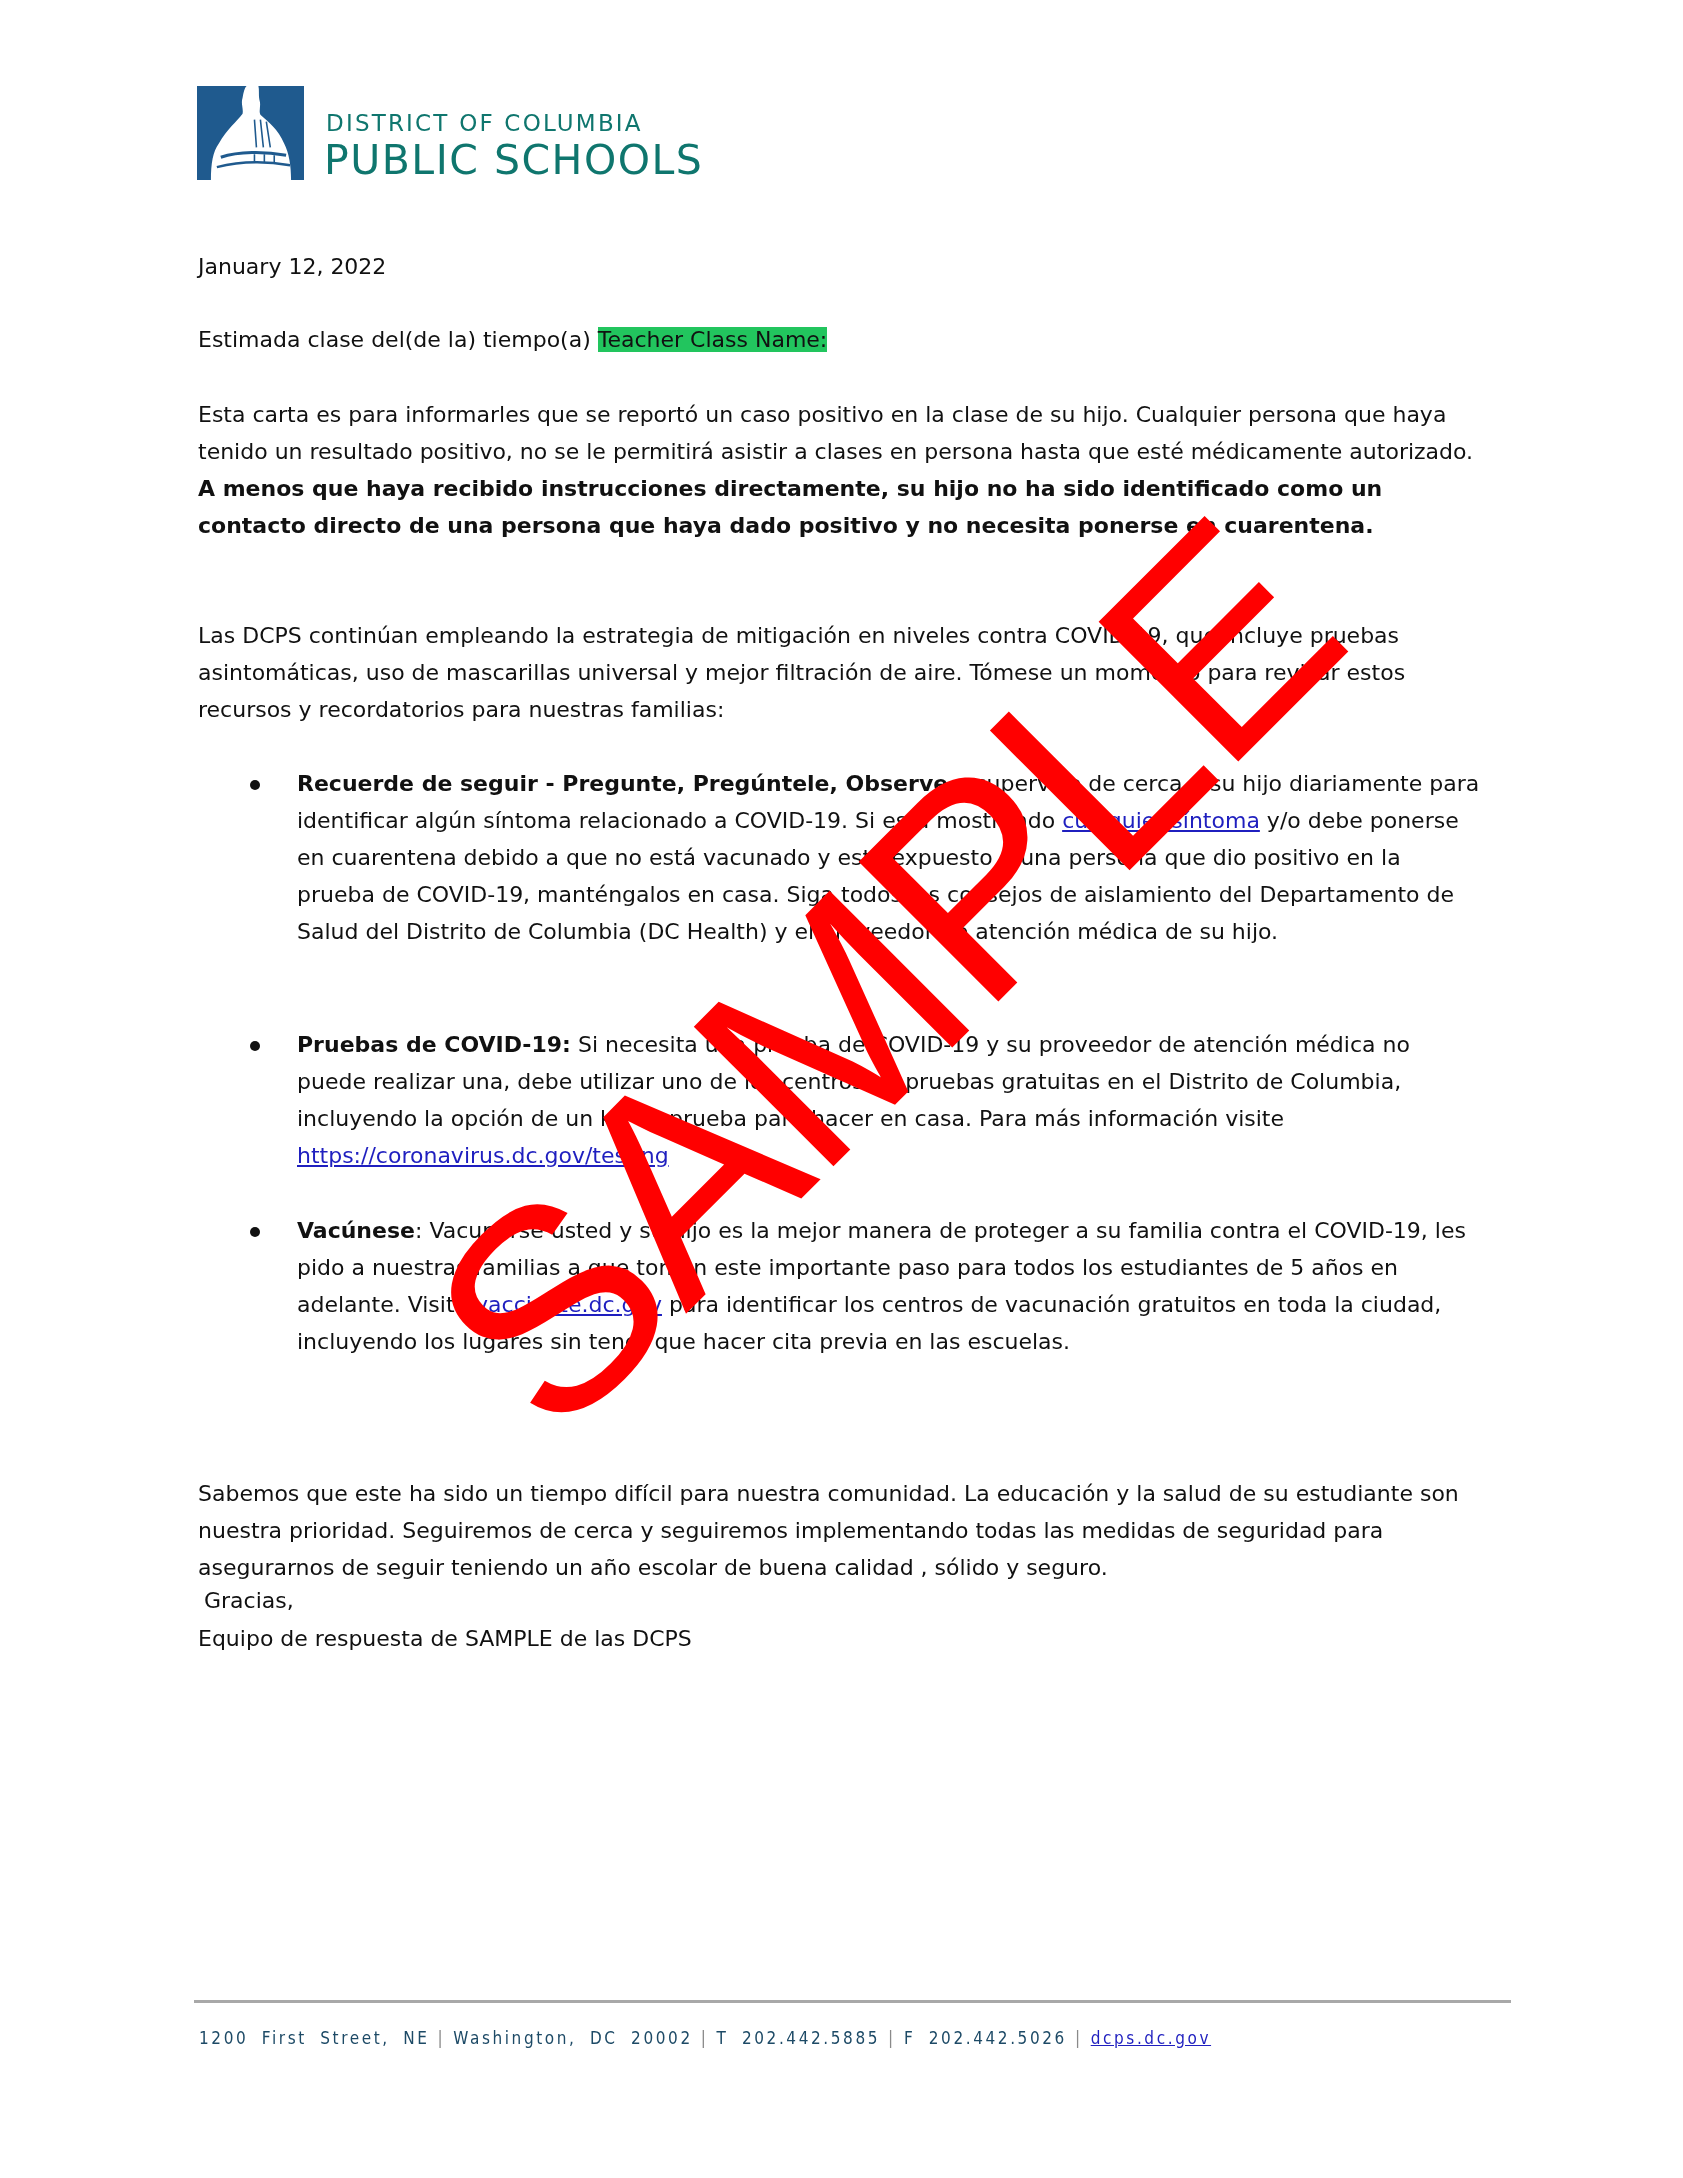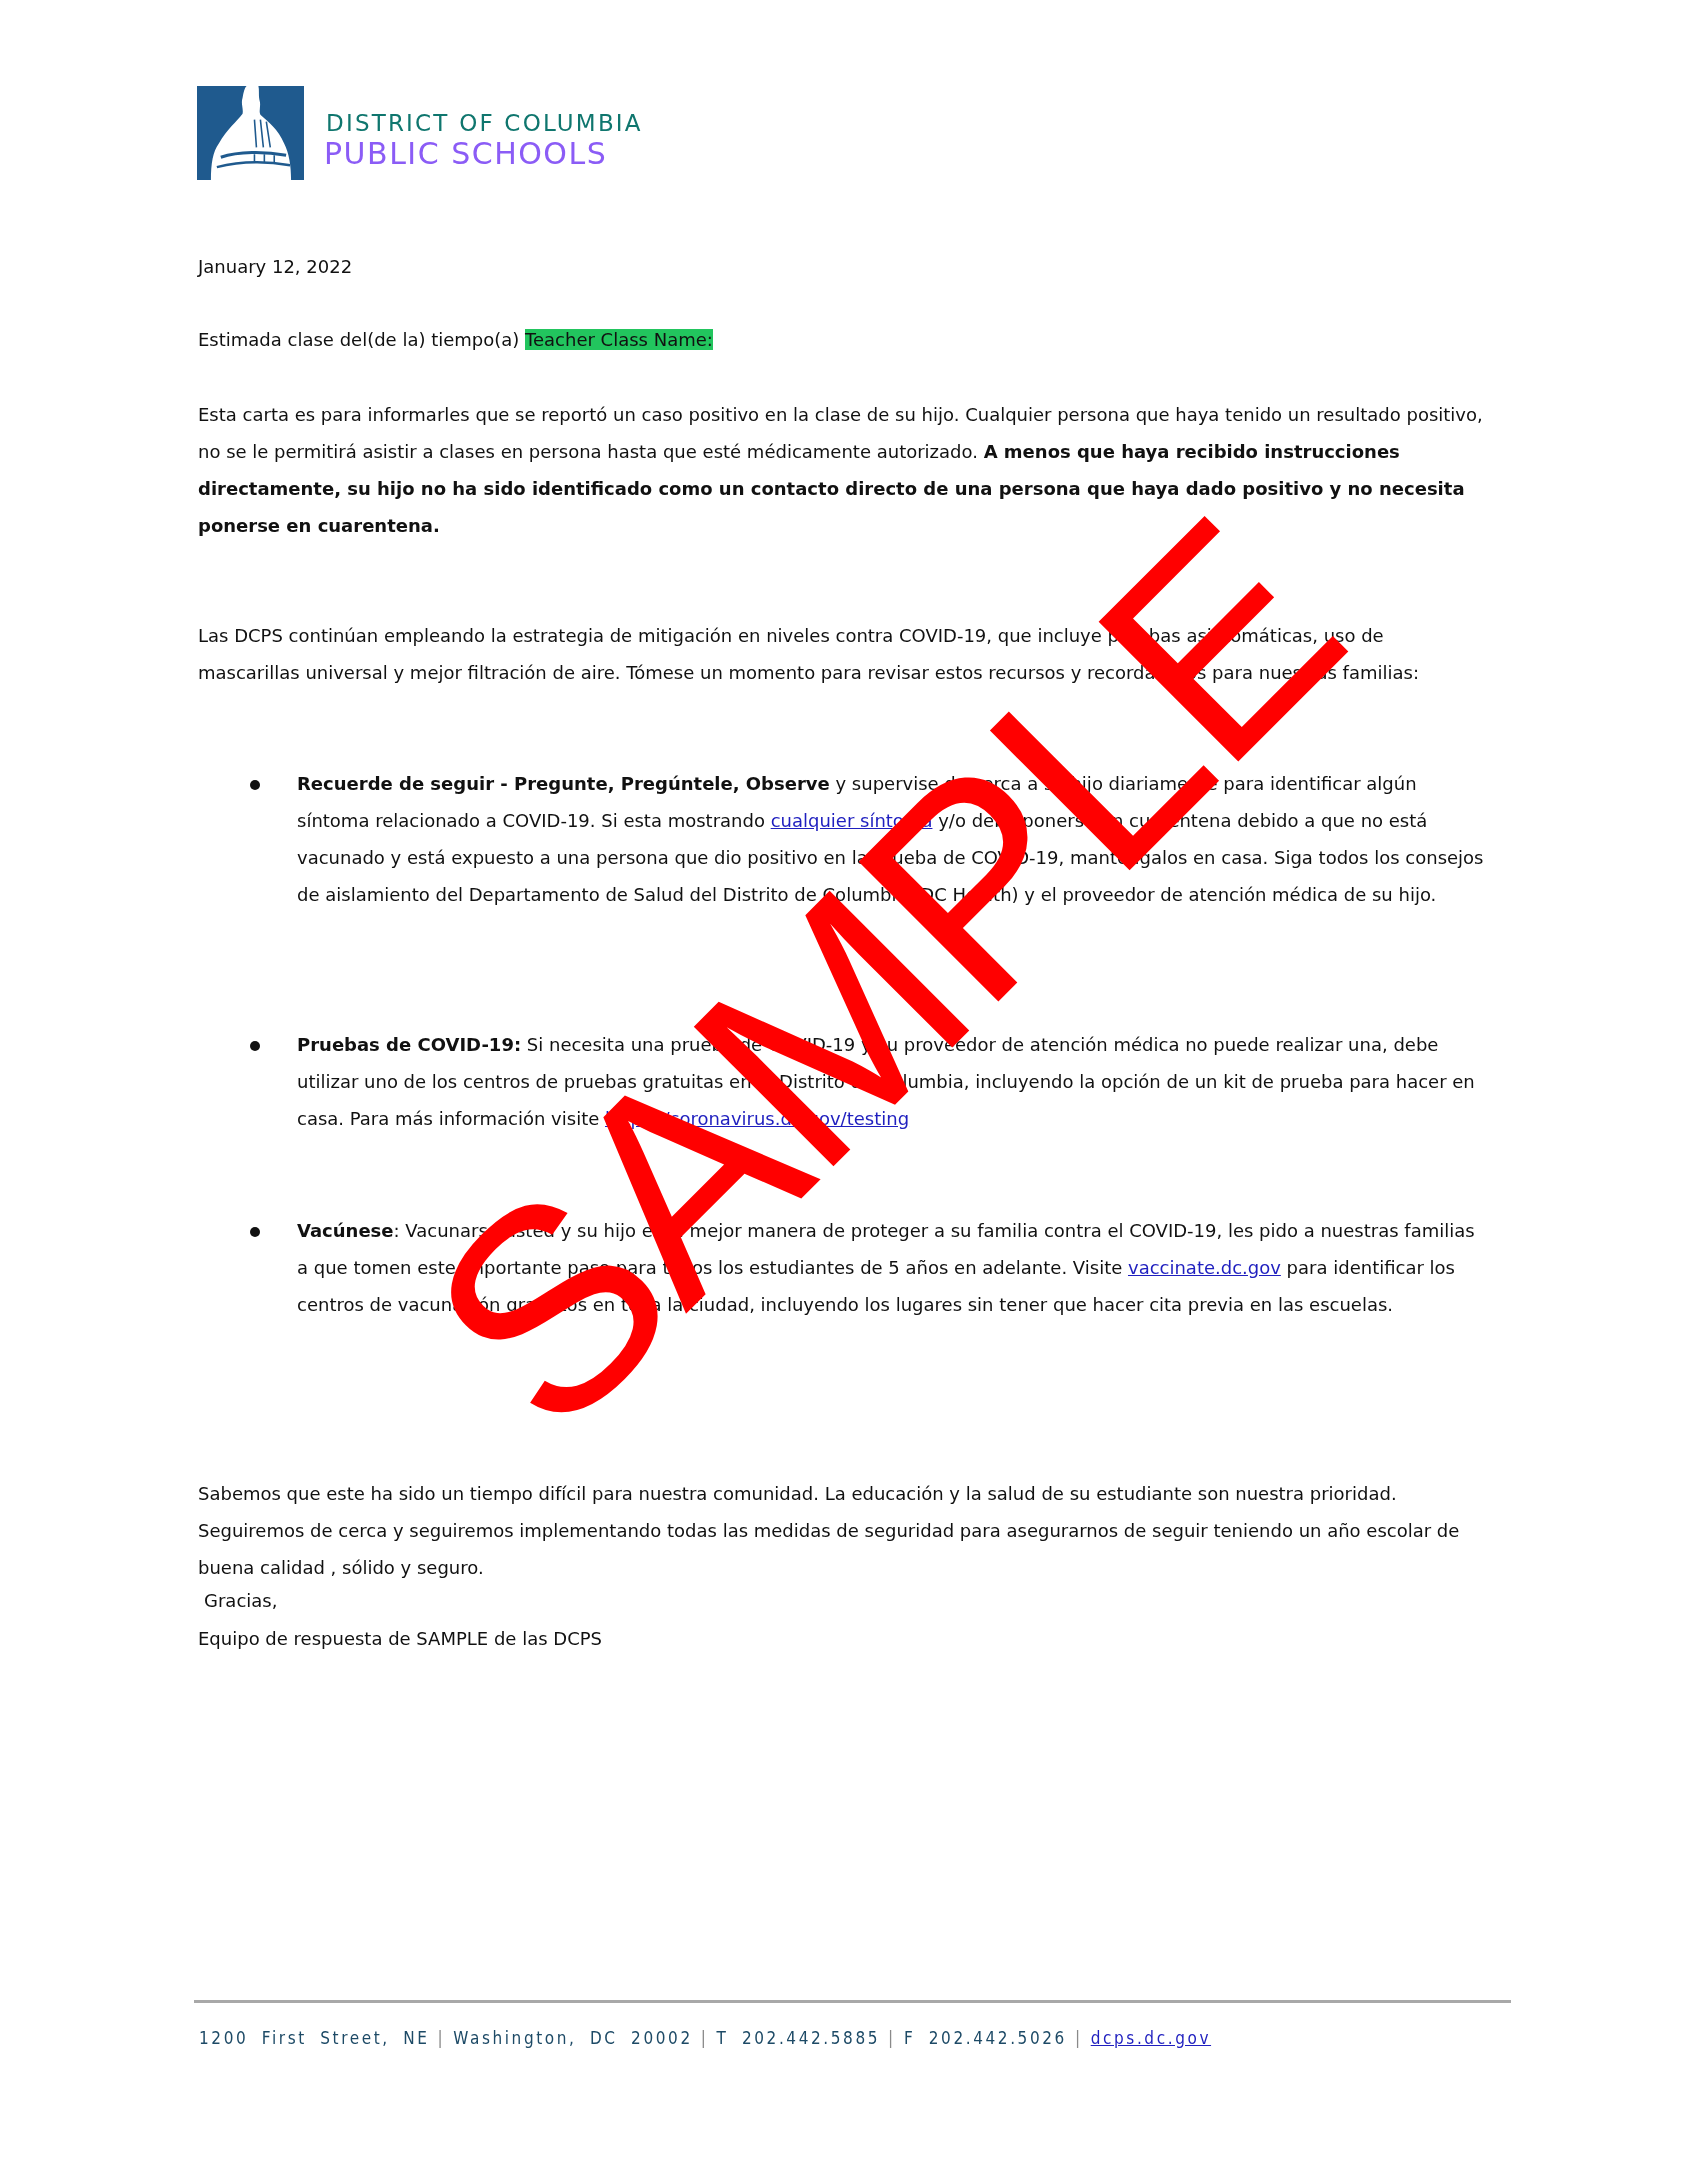--- a/index.html
+++ b/index.html
@@ -5,24 +5,24 @@
   html, body { margin: 0; padding: 0; background: #ffffff; }
   body { width: 1683px; height: 2178px; position: relative; overflow: hidden;
          font-family: "DejaVu Sans", sans-serif; color: #111111; }
   .abs { position: absolute; }
   
   .logo { left: 197px; top: 86px; width: 554px; height: 95px; }
   .logo-mark { position: absolute; left: 0; top: 0; width: 107px; height: 94px; background: #1f5a8e; overflow: hidden; }
   .logo-mark svg { position: absolute; left: 0; top: 0; }
   .logo-line1 { position: absolute; left: 129px; top: 24px; font-size: 23px; letter-spacing: 2.2px;
                 color: #0f766e; font-family: "DejaVu Sans", sans-serif; white-space: nowrap; }
-  .logo-line2 { position: absolute; left: 127px; top: 50px; font-size: 30px; letter-spacing: 1.5px;
-                color: #8b5cf6; font-family: "DejaVu Sans", sans-serif; white-space: nowrap; font-weight: normal; }
+  .logo-line2 { position: absolute; left: 127px; top: 50px; font-size: 41px; letter-spacing: 1.5px;
+                color: #0f766e; font-family: "DejaVu Sans", sans-serif; white-space: nowrap; font-weight: normal; }
 
-  .txt { font-family: "DejaVu Sans", sans-serif; font-size: 18px; line-height: 37px; color: #111; }
+  .txt { font-family: "DejaVu Sans", sans-serif; font-size: 22px; line-height: 37px; color: #111; }
   .date { left: 198px; top: 248px; }
   .salutation { left: 198px; top: 321px; }
   .hl { background: #22c55e; }
   .para { left: 198px; width: 1287px; }
   .p1 { top: 396px; }
   .p2 { top: 617px; }
   .p3 { top: 1435px; margin-top: 40px; }
   .gracias { left: 204px; top: 1582px; }
   .team { left: 198px; top: 1620px; }
 

